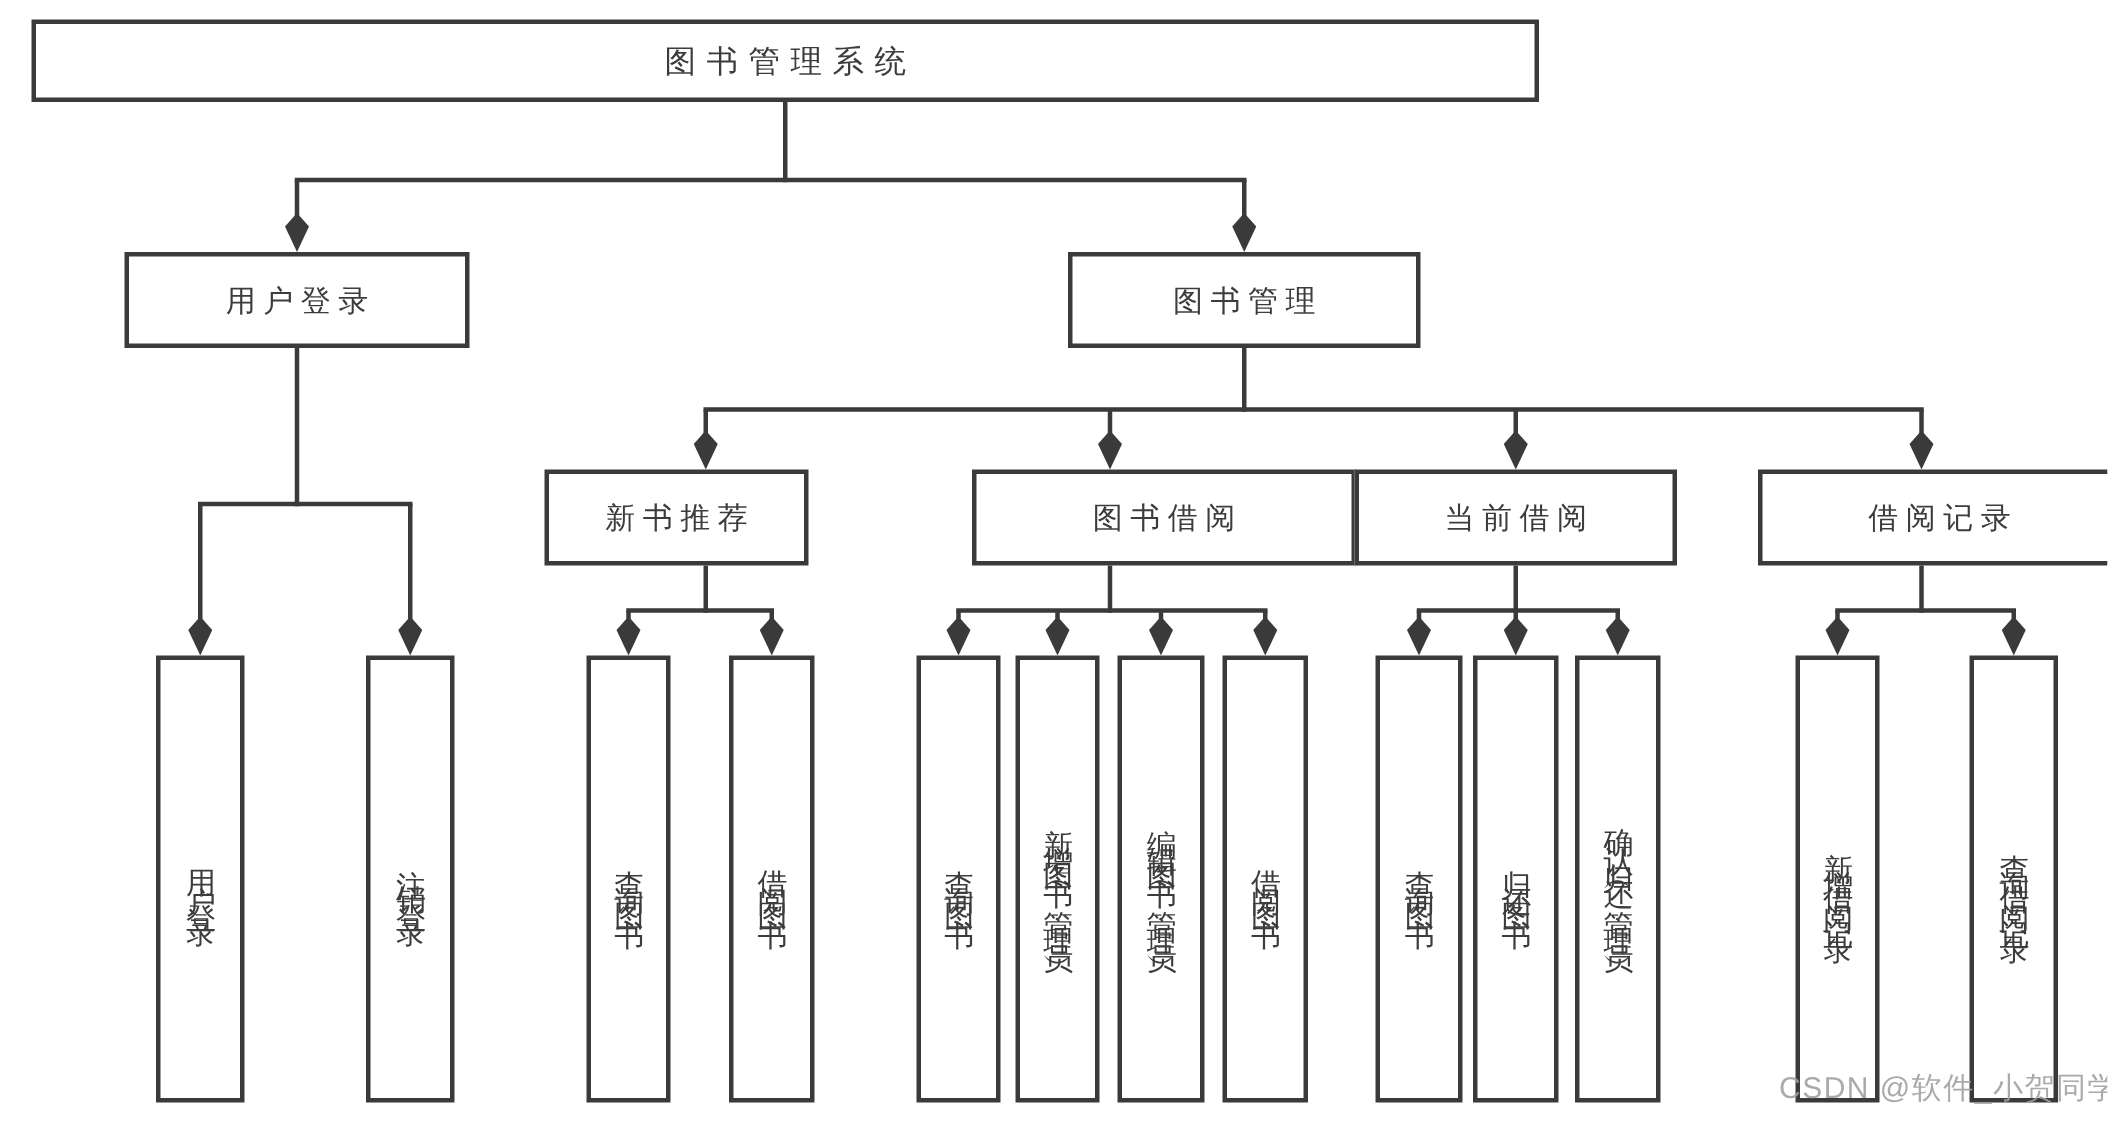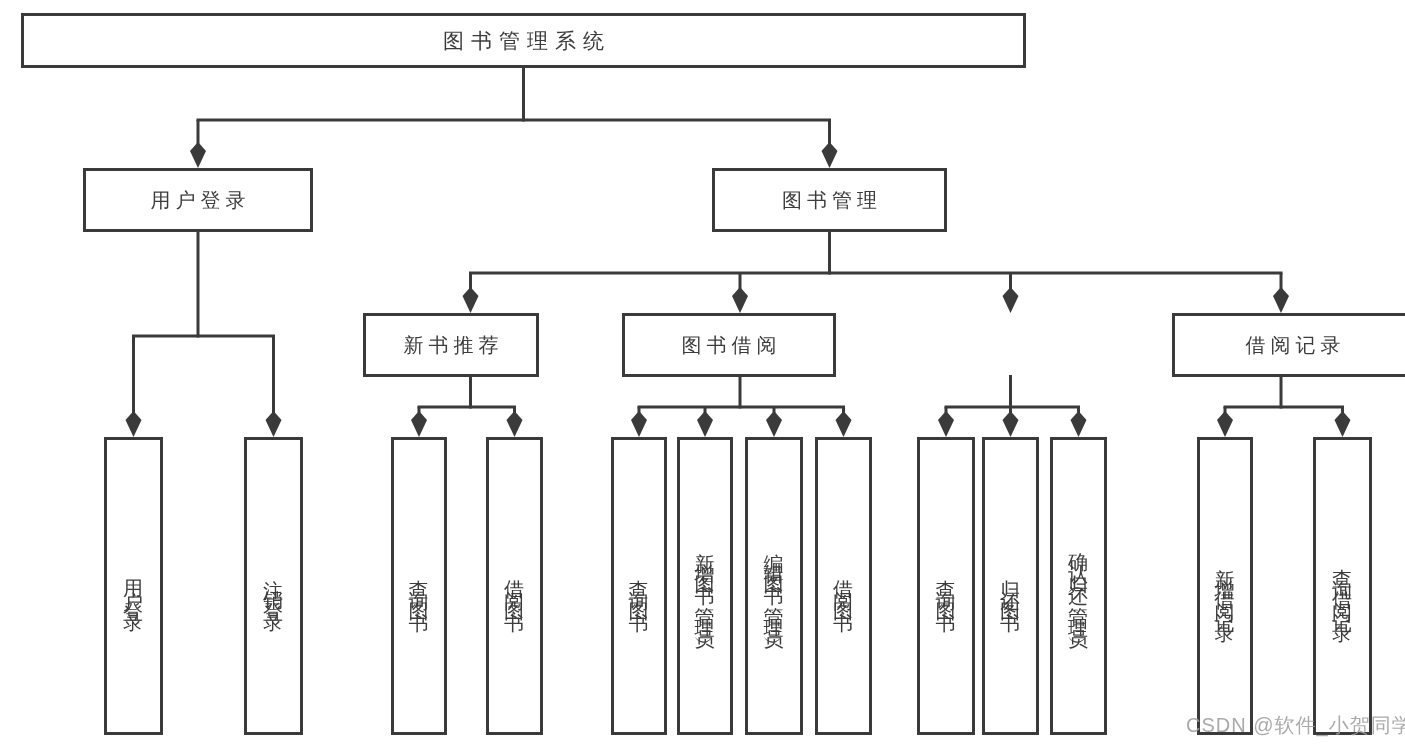--- a/index.html
+++ b/index.html
@@ -104,22 +104,25 @@
   <div class="node" style="left:83px;top:168px;width:230px;height:64px">
     <span class="hlabel">用户登录</span>
   </div>
   <div class="node" style="left:712px;top:168px;width:235px;height:64px">
     <span class="hlabel">图书管理</span>
   </div>
 
   <div class="node" style="left:363px;top:313px;width:176px;height:64px">
     <span class="hlabel">新书推荐</span>
   </div>
-  <div class="node" style="left:622px;top:313px;width:214px;height:64px">
+  <div class="node" style="left:648px;top:313px;width:256px;height:64px">
     <span class="hlabel">图书借阅</span>
+  </div>
+  <div class="node" style="left:903px;top:313px;width:215px;height:64px">
+    <span class="hlabel">当前借阅</span>
   </div>
   <div class="node" style="left:1172px;top:313px;width:242px;height:64px">
     <span class="hlabel">借阅记录</span>
   </div>
 
   <div class="node leaf" style="left:104px;top:437px;width:59px;height:298px">
     <span class="vtext">用户登录</span>
   </div>
   <div class="node leaf" style="left:244px;top:437px;width:59px;height:298px">
     <span class="vtext">注销登录</span>

